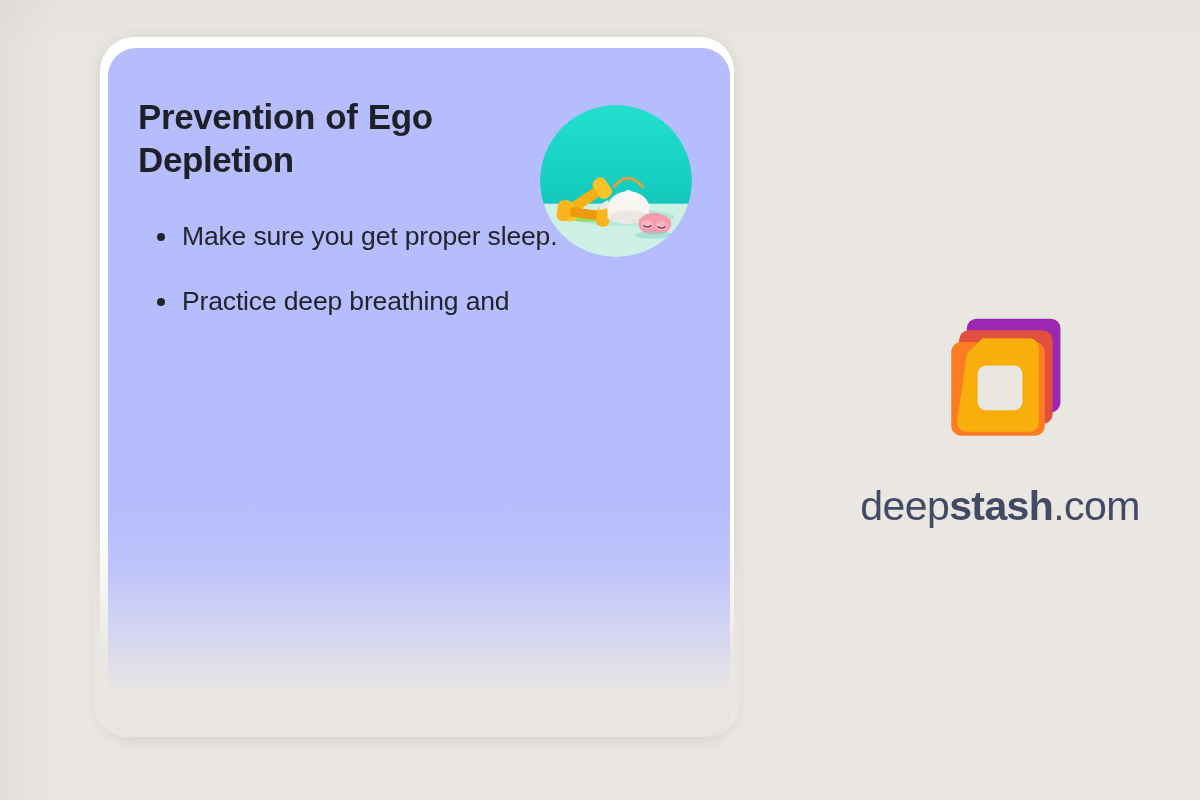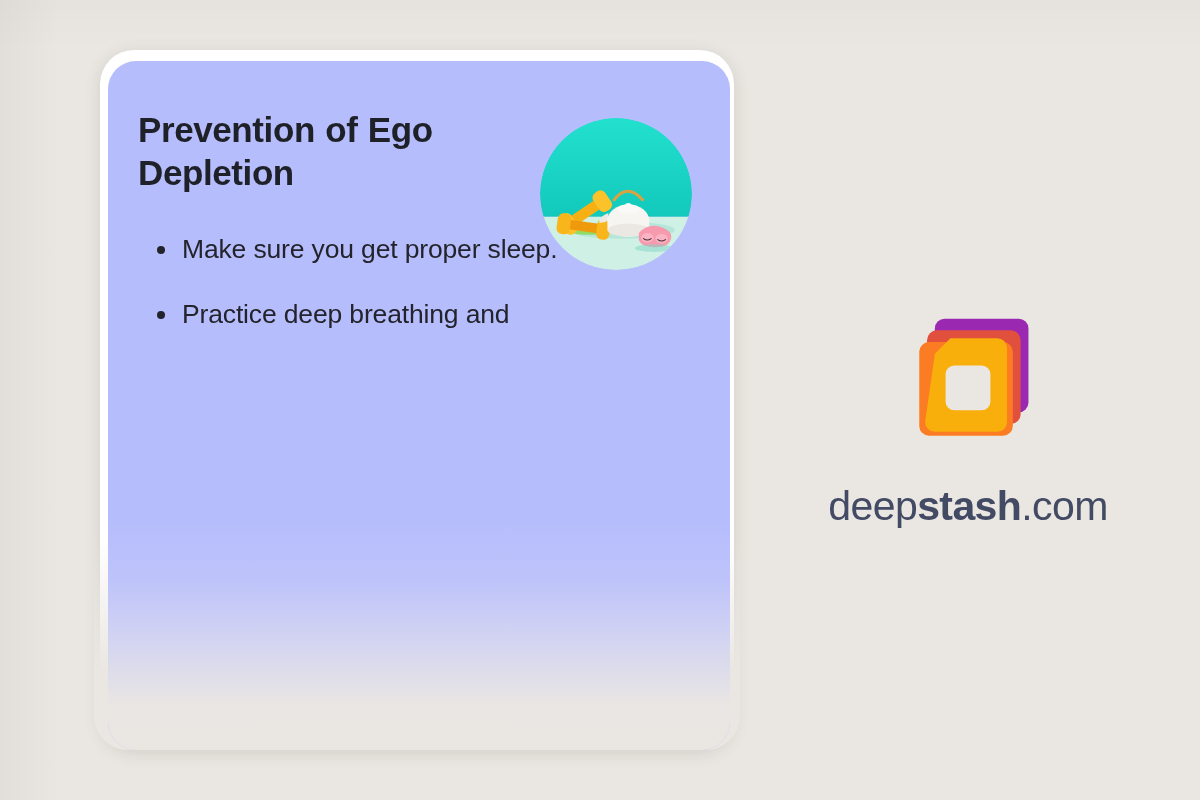--- a/index.html
+++ b/index.html
@@ -24,21 +24,21 @@
       linear-gradient(90deg, rgba(0,0,0,0.035) 0px, rgba(0,0,0,0.0) 60px),
       linear-gradient(180deg, rgba(0,0,0,0.02) 0px, rgba(0,0,0,0) 50px);
     pointer-events: none;
     z-index: 0;
   }
 
   
   .card-wrap {
     position: absolute;
     left: 100px;
-    top: 50px;
+    top: 37px;
     width: 638px;
     height: 712px;
     z-index: 2;
   }
 
   
   .card-ring {
     position: absolute;
     left: 0px;
     top: 0px;
@@ -143,21 +143,21 @@
     border-radius: 50%;
     background: currentColor;
   }
   .bullets li.narrow { width: 330px; }
   .bullets li.wide   { width: 540px; }
   .bullets li.w2     { width: 480px; }
 
   
   .brand {
     position: absolute;
-    left: 808px;
+    left: 840px;
     top: 305px;
     width: 320px;
     z-index: 2;
     text-align: center;
   }
   .brand-logo {
     width: 156px;
     height: 156px;
     margin: 0 auto;
     display: block;

